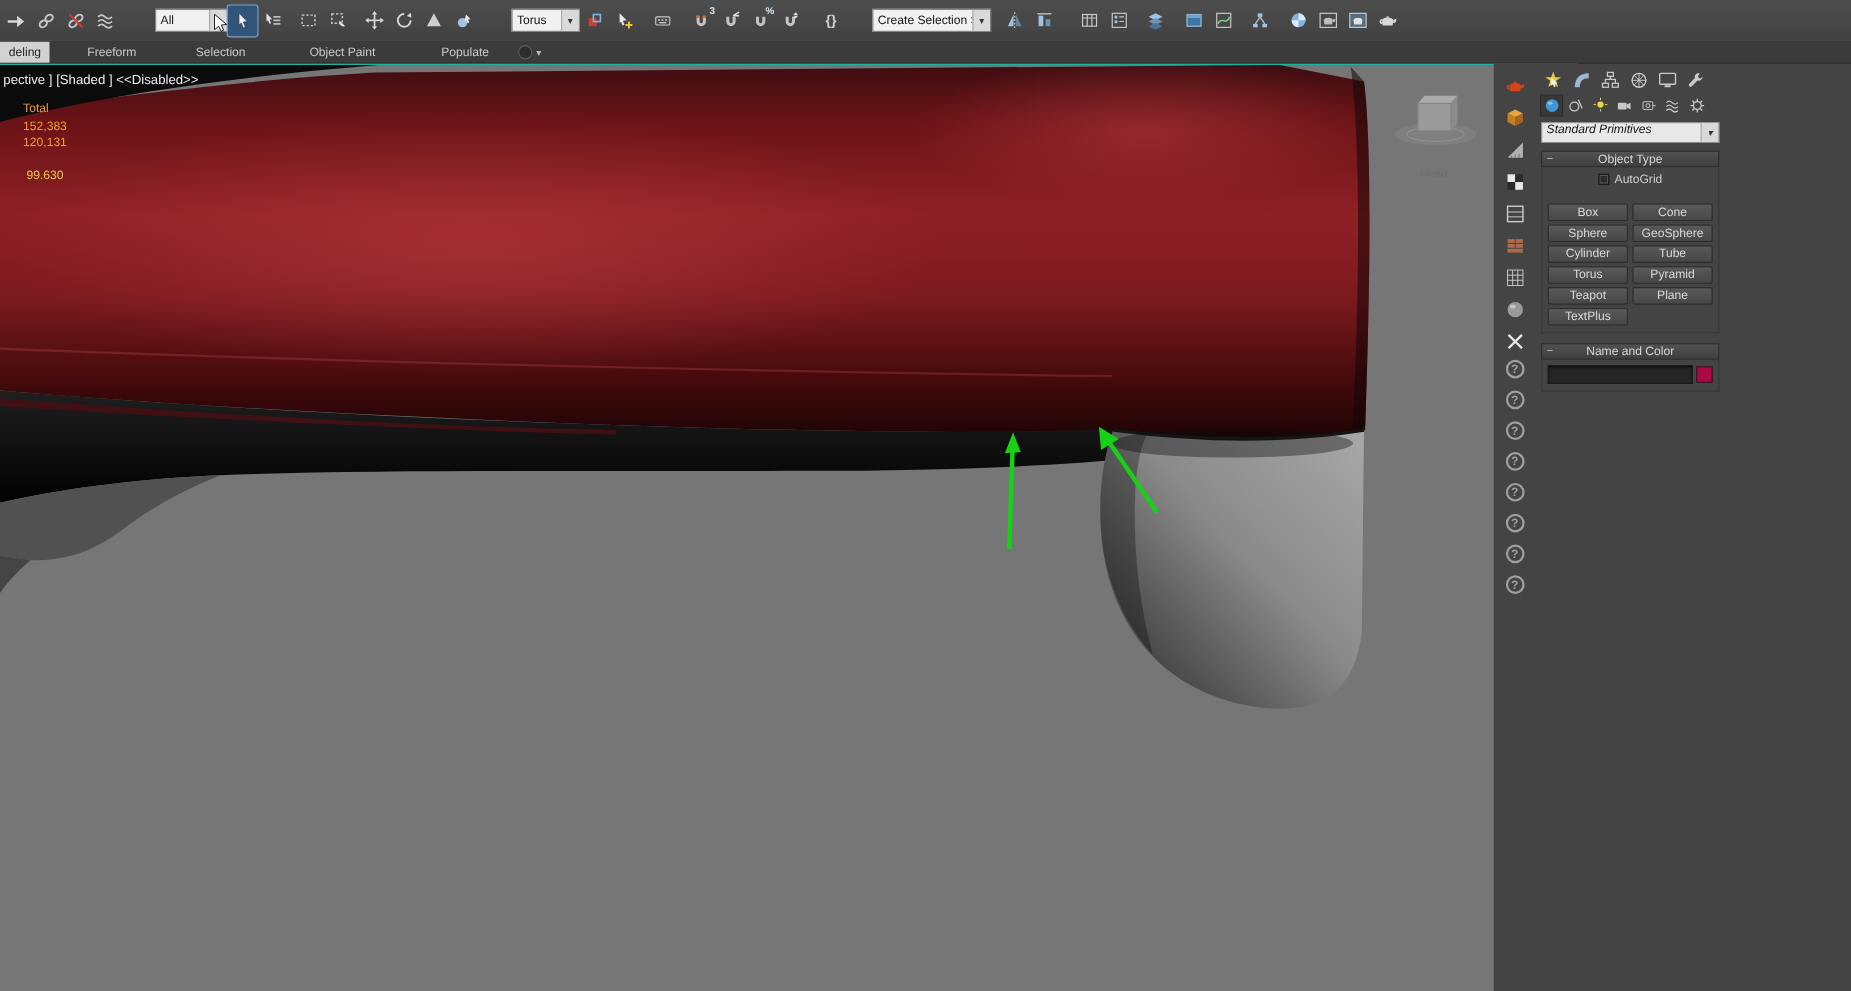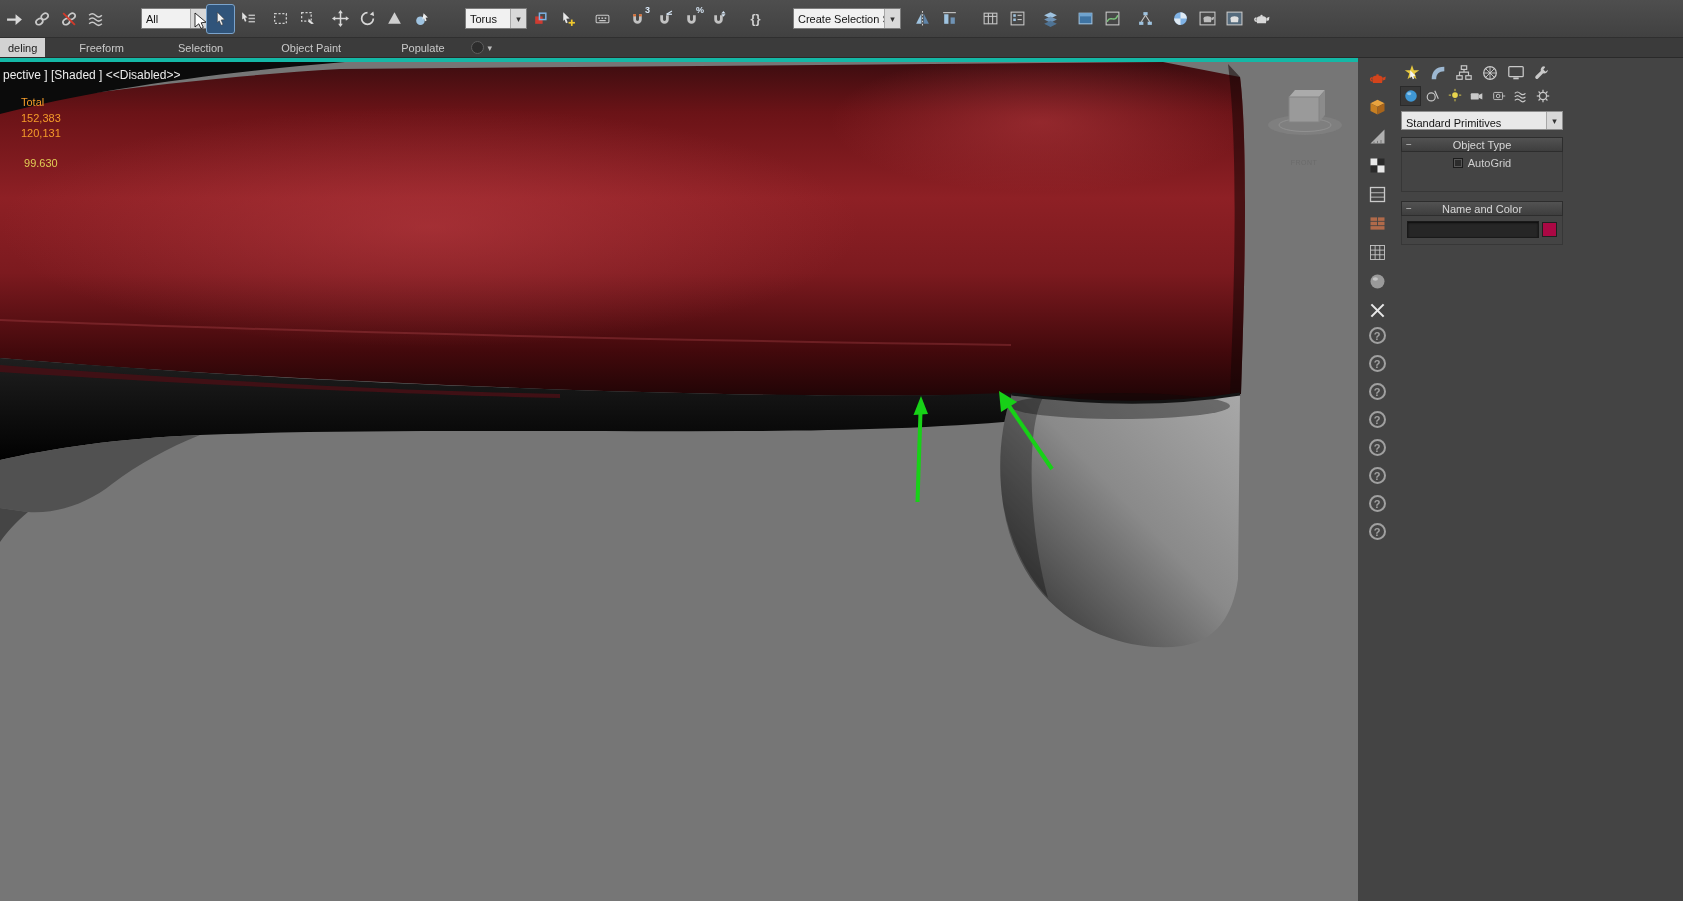--- a/index.html
+++ b/index.html
@@ -31,21 +31,21 @@
     color:#c9c9c9; border-bottom:1px solid #2a2a2a; }
   .ribbon-tab { display:flex; align-items:center; padding:0 16px; }
   .ribbon-tab.active { background:#d2d2d2; color:#1d1d1d; padding:0 8px; }
   .ribbon-extra { display:flex; align-items:center; gap:4px; padding:0 10px; }
   .ribbon-circle { width:13px; height:13px; border-radius:50%; background:#2d2d2d;
     border:1px solid #5d5d5d; }
   .ribbon-caret { font-size:9px; color:#bdbdbd; }
 
   
   .viewport { position:absolute; left:0; top:58px; width:1434px; height:843px;
-    background:#767676; border-top:4px solid #14b8a6; border-right:1px solid #8a7e33; }
+    background:#767676; border-top:1px solid #14b8a6; border-right:1px solid #8a7e33; }
   .viewport svg.scene { position:absolute; left:0; top:0; }
   .vp-label { position:absolute; left:3px; top:6px; color:#ededed; font-size:12px;
     white-space:nowrap; }
   .vp-stats { position:absolute; left:21px; top:33px; font-size:11px; line-height:15.5px; }
   .stat-orange { color:#f59c2a; }
   .stat-yellow { color:#e0cd55; margin-top:14px;text-align:center; }
   .viewcube-label { position:absolute; left:1289px; top:97px; width:30px;
     text-align:center; font-size:7px; color:#6b6b6b; letter-spacing:0.5px; }
 
   
@@ -62,21 +62,21 @@
 
   .command-panel { width:172px; flex:none; padding:0 2px; }
   .cp-tabs { display:flex; gap:5px; padding:5px 3px 3px; }
   .cp-tab { width:21px; height:20px; display:flex; align-items:center; justify-content:center; }
   .cp-tab svg { width:18px; height:18px; }
   .cp-cats { display:flex; gap:3px; padding:1px 3px 5px; }
   .cp-cat { width:19px; height:18px; display:flex; align-items:center; justify-content:center; }
   .cp-cat svg { width:16px; height:16px; }
   .cp-cat.active { background:#383838; outline:1px solid #2a2a2a; }
   .cp-combo { height:19px; margin:1px 3px 7px; background:#e9e9e9; border:1px solid #8e8e8e;
-    display:flex; align-items:flex-end; font-size:11px; color:#141414; }
+    display:flex; align-items:flex-start; font-size:11px; color:#141414;font-style:italic; }
 
   .rollout { margin:0 3px 9px; }
   .rollout-header { height:15px; display:flex; align-items:center;
     background:linear-gradient(#525252,#3e3e3e); border:1px solid #2d2d2d;
     color:#d8d8d8; font-size:11px; }
   .rollout-minus { width:14px; text-align:center; color:#c9c9c9; font-size:10px; line-height:13px; }
   .rollout-title { flex:1; text-align:center; padding-right:14px; }
   .rollout-body { border:1px solid #373737; border-top:none; padding:5px 5px 6px; }
   .autogrid { display:flex; align-items:center; justify-content:center; gap:5px;
     margin-bottom:16px; color:#cfcfcf; font-size:11px; }
@@ -690,20 +690,33 @@
     <div class="rollout">
       <div class="rollout-header">
         <span class="rollout-minus">−</span>
         <span class="rollout-title">Object Type</span>
       </div>
       <div class="rollout-body">
         <div class="autogrid">
           <span class="checkbox"></span>
           <span>AutoGrid</span>
         </div>
+        <div class="btn-grid">
+          <div class="cp-btn">Box</div>
+          <div class="cp-btn">Cone</div>
+          <div class="cp-btn">Sphere</div>
+          <div class="cp-btn">GeoSphere</div>
+          <div class="cp-btn">Cylinder</div>
+          <div class="cp-btn">Tube</div>
+          <div class="cp-btn">Torus</div>
+          <div class="cp-btn">Pyramid</div>
+          <div class="cp-btn">Teapot</div>
+          <div class="cp-btn">Plane</div>
+          <div class="cp-btn single">TextPlus</div>
+        </div>
       </div>
     </div>
 
     <div class="rollout">
       <div class="rollout-header">
         <span class="rollout-minus">−</span>
         <span class="rollout-title">Name and Color</span>
       </div>
       <div class="rollout-body">
         <div class="name-row">

